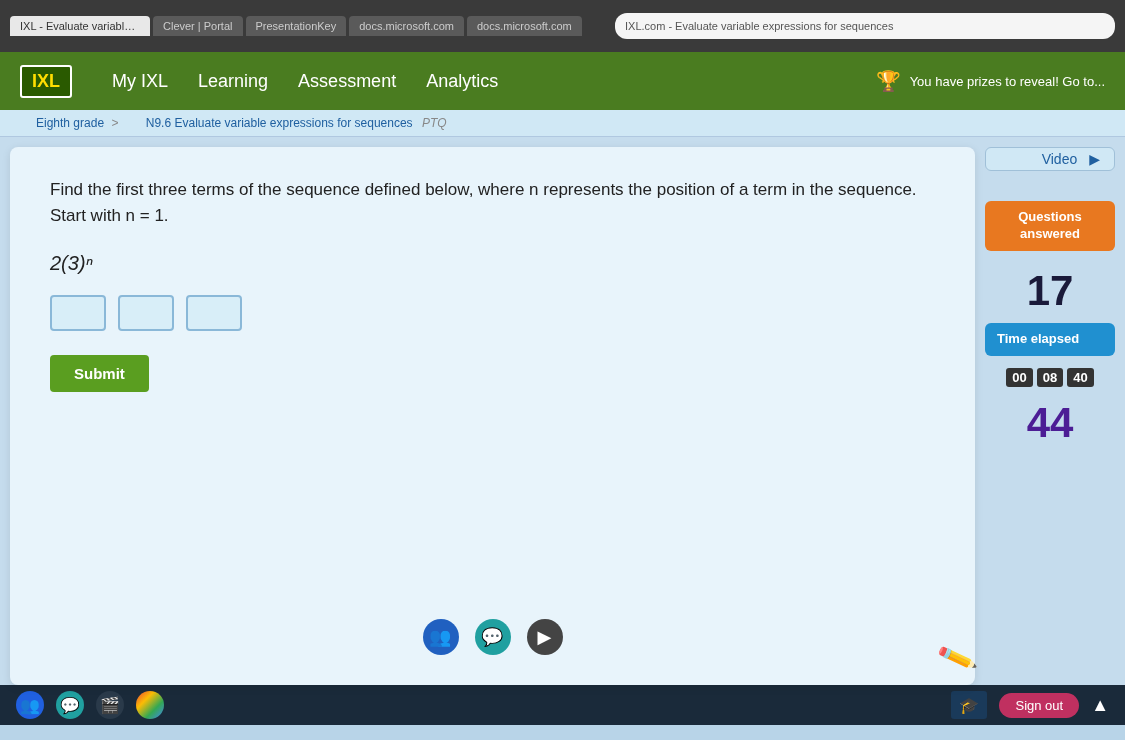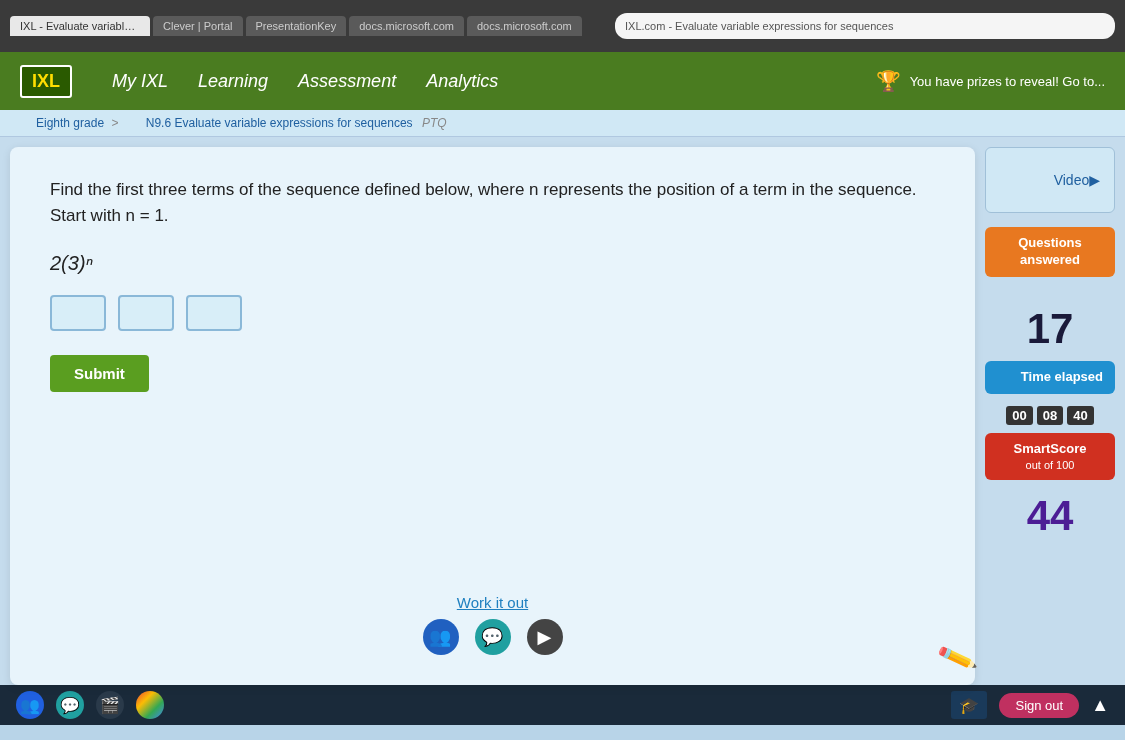--- a/index.html
+++ b/index.html
@@ -74,21 +74,20 @@
     }
     .ixl-logo span {
       color: #ffdd00;
     }
     .nav-link {
       color: #fff;
       font-size: 18px;
       font-weight: 500;
       text-decoration: none;
       cursor: pointer;
-      font-style: italic;
     }
     .nav-prize {
       margin-left: auto;
       display: flex;
       align-items: center;
       gap: 8px;
       color: #fff;
       font-size: 13px;
     }
     .trophy-icon {
@@ -212,28 +211,28 @@
       width: 130px;
       display: flex;
       flex-direction: column;
       gap: 8px;
     }
 
     .video-btn {
       background: #d0e8f5;
       border: 1px solid #a0c0d8;
       border-radius: 6px;
-      padding: 24px 14px;
-      display: flex;
-      align-items: center;
-      gap: 0;
+      padding: 3px 14px;
+      display: flex;
+      align-items: center;
+      gap: 12px;
       font-size: 14px;
       color: #2060a0;
       cursor: pointer;
-      margin-bottom: 0;
+      margin-bottom: 16px;
       align-self: flex-end;
       width: 100%;
       justify-content: flex-end;
     }
 
     .questions-answered {
       background: #e87820;
       border-radius: 6px;
       padding: 8px 12px;
       color: #fff;
@@ -241,31 +240,31 @@
       font-weight: bold;
       text-align: center;
       line-height: 1.3;
     }
 
     .score-number {
       font-size: 42px;
       font-weight: bold;
       color: #1a1a3a;
       text-align: center;
-      margin-top: 20px;
+      margin-top: 8px;
     }
 
     .time-elapsed {
       background: #2090d0;
       border-radius: 6px;
       padding: 8px 12px;
       color: #fff;
       font-size: 13px;
       font-weight: bold;
-      text-align: right;
+      text-align: left;
       line-height: 1.3;
     }
 
     .time-counter {
       display: flex;
       gap: 4px;
       justify-content: center;
       margin-top: 4px;
     }
     .time-block {
@@ -398,21 +397,20 @@
 
     <div class="answer-boxes">
       <input class="answer-box" type="text" style="">
       <input class="answer-box" type="text" style="">
       <input class="answer-box" type="text" style="">
     </div>
 
     <button class="submit-btn">Submit</button>
 
     <div class="work-it-out">
-      <div class="work-it-out-link">Work it out</div>
       <div class="help-icons">
         <div class="help-icon blue">👥</div>
         <div class="help-icon teal">💬</div>
         <div class="help-icon dark" style="background:#444;color:#fff;">▶</div>
       </div>
     </div>
 
     <div class="pencil-icon">✏️</div>
   </div>
 
@@ -431,24 +429,20 @@
 
     <div class="time-elapsed">
       <div>Time elapsed</div>
     </div>
     <div class="time-counter">
       <span class="time-block">00</span>
       <span class="time-block">08</span>
       <span class="time-block">40</span>
     </div>
 
-    <div class="smartscore-box">
-      <div>SmartScore</div>
-      <div style="font-size:11px; font-weight:normal;">out of 100</div>
-    </div>
     <div class="smartscore-number">44</div>
   </div>
 
 </div>
 
 <div class="taskbar">
   <div class="taskbar-icon blue-icon">👥</div>
   <div class="taskbar-icon red-teal">💬</div>
   <div class="taskbar-icon dark">🎬</div>
   <div class="taskbar-icon chrome-tb"></div>

